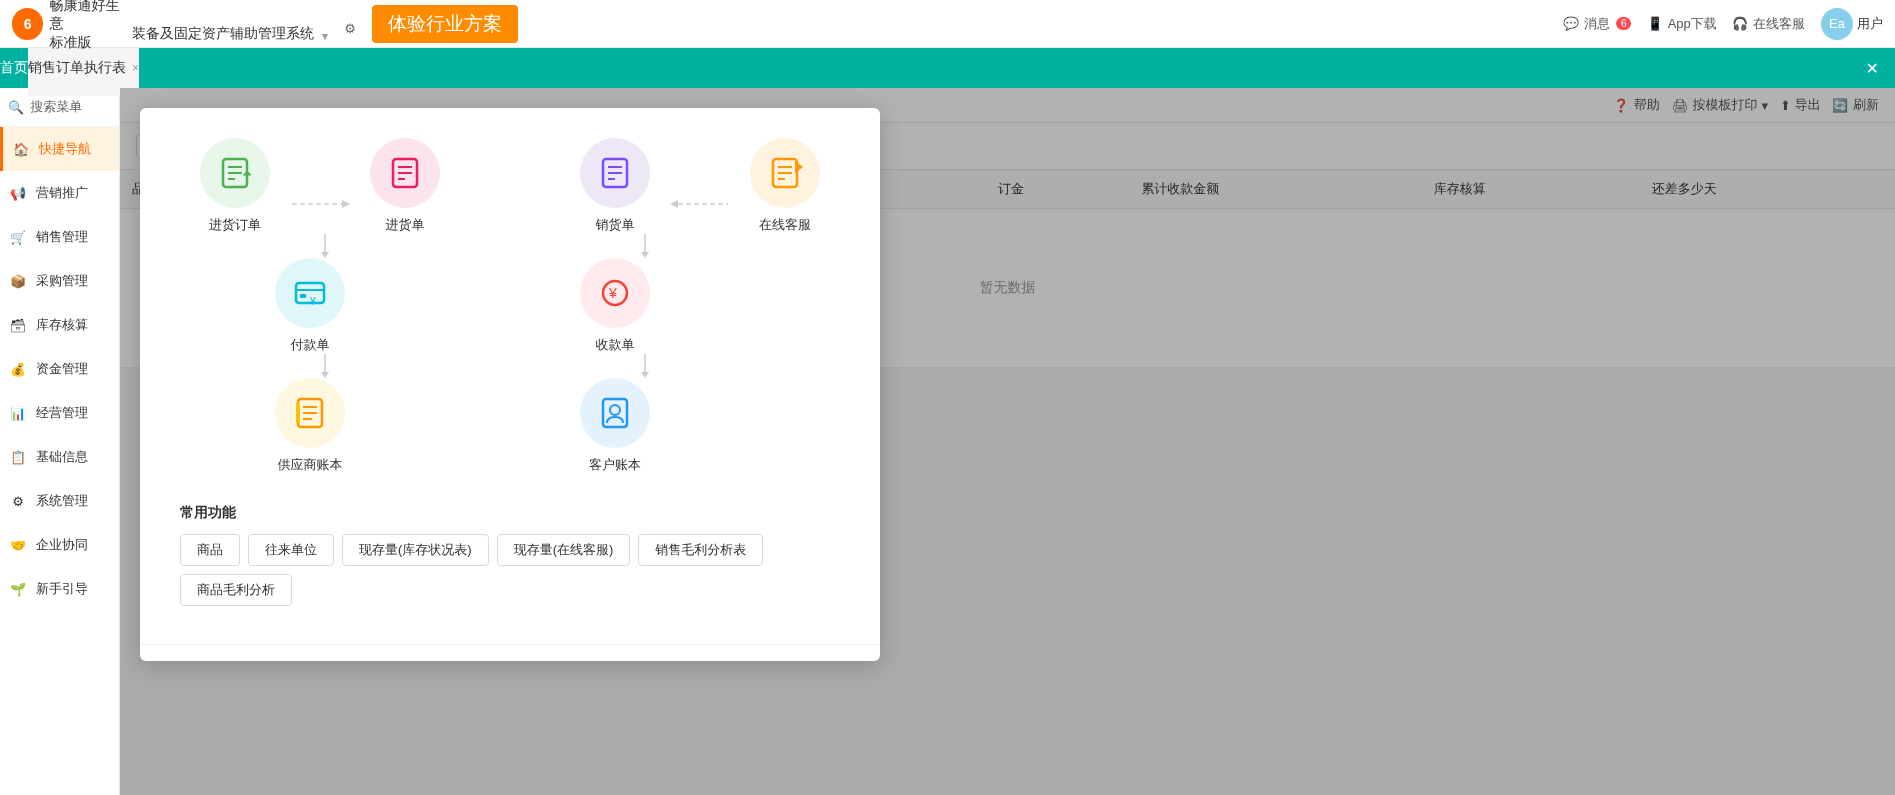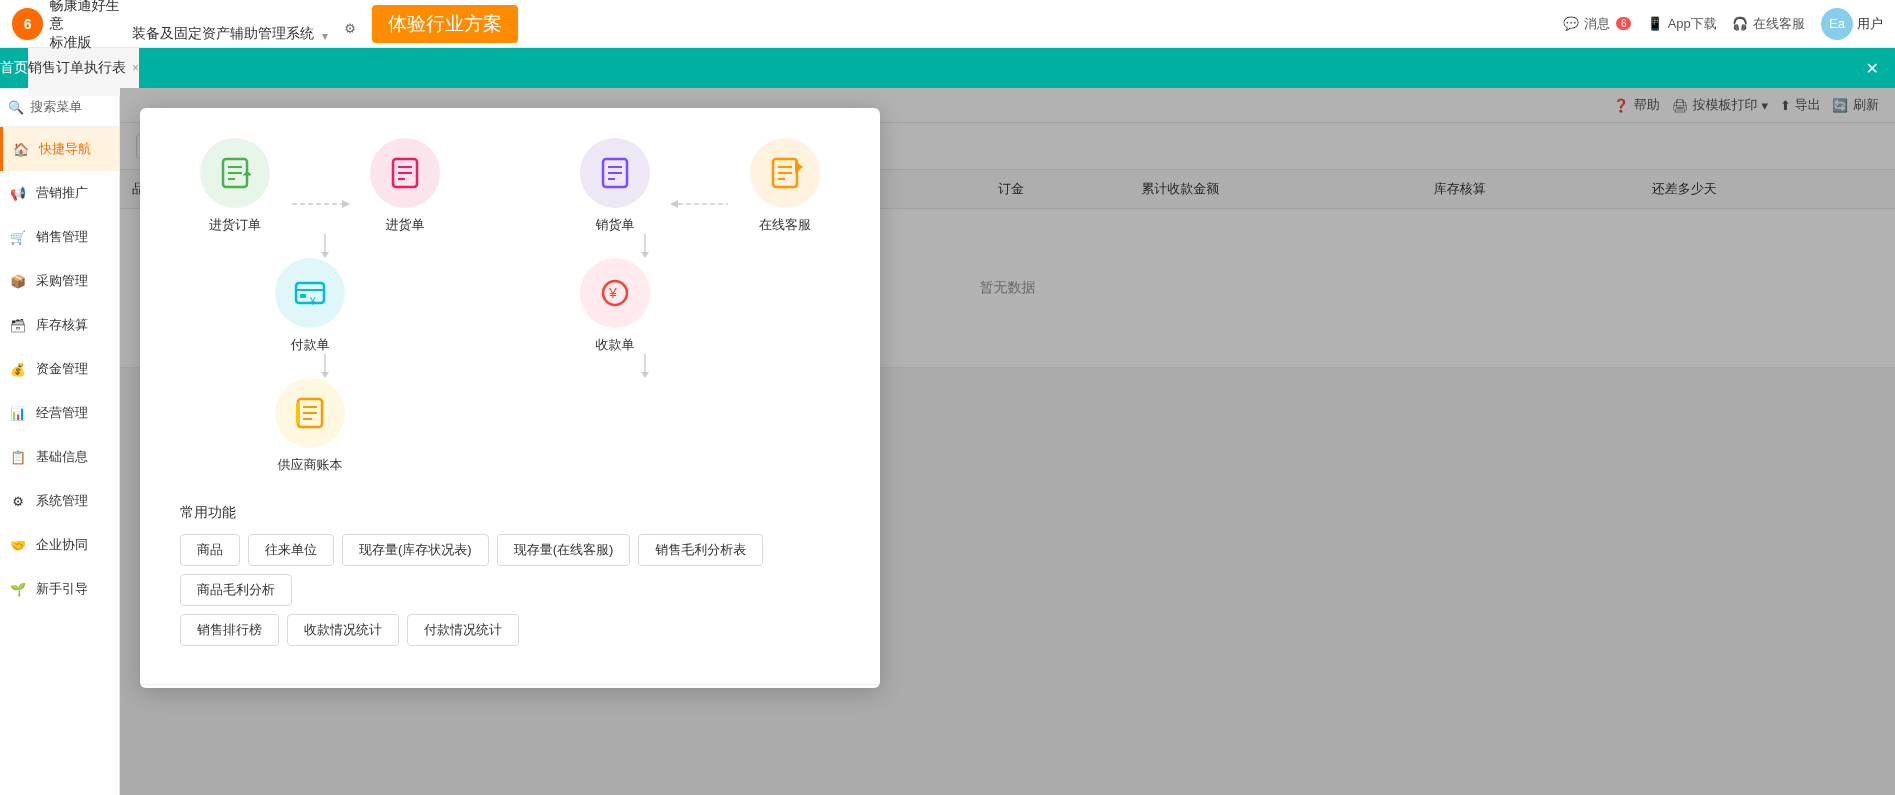--- a/index.html
+++ b/index.html
@@ -332,21 +332,21 @@
     .circle-red { background: #ffebee; }
     .circle-orange2 { background: #fff8e1; }
     .circle-blue { background: #e3f2fd; }
 
     
     .common-functions {
       margin-top: 10px;
     }
     .cf-title {
       font-size: 14px;
-      font-weight: 400;
+      font-weight: 700;
       color: #333;
       margin-bottom: 12px;
     }
     .cf-buttons {
       display: flex;
       flex-wrap: wrap;
       gap: 8px;
       margin-bottom: 8px;
     }
     .cf-btn {
@@ -711,38 +711,43 @@
                       <rect x="8" y="6" width="24" height="28" rx="3" fill="none" stroke="#ff9800" stroke-width="2.5"></rect>
                       <line x1="13" y1="14" x2="27" y2="14" stroke="#ff9800" stroke-width="2"></line>
                       <line x1="13" y1="20" x2="27" y2="20" stroke="#ff9800" stroke-width="2"></line>
                       <line x1="13" y1="26" x2="22" y2="26" stroke="#ff9800" stroke-width="2"></line>
                       <rect x="6" y="10" width="4" height="20" rx="1" fill="#ffc107"></rect>
                     </svg>
                 </div>
                 <span class="flow-label">供应商账本</span>
               </div>
               <div style="width:195px;"></div>
+              <div class="flow-node">
+                <div class="flow-circle circle-blue" style="font-size:30px; display:flex; align-items:center; justify-content:center;">
+                  <svg width="40" height="40" viewBox="0 0 40 40">
+                      <rect x="8" y="6" width="24" height="28" rx="3" fill="none" stroke="#2196f3" stroke-width="2.5"></rect>
+                      <circle cx="20" cy="17" r="5" fill="none" stroke="#2196f3" stroke-width="2"></circle>
+                      <path d="M12 30 Q12 24 20 24 Q28 24 28 30" fill="none" stroke="#2196f3" stroke-width="2"></path>
+                    </svg>
+                </div>
+                <span class="flow-label">客户账本</span>
+              </div>
             </div>
           </div>
 
           <div class="common-functions">
             <div class="cf-title">常用功能</div>
             <div class="cf-buttons">
               <button class="cf-btn">商品</button>
               <button class="cf-btn">往来单位</button>
               <button class="cf-btn">现存量(库存状况表)</button>
               <button class="cf-btn">现存量(在线客服)</button>
               <button class="cf-btn">销售毛利分析表</button>
               <button class="cf-btn">商品毛利分析</button>
             </div>
-            <div class="cf-buttons">
-              <button class="cf-btn">销售排行榜</button>
-              <button class="cf-btn">收款情况统计</button>
-              <button class="cf-btn">付款情况统计</button>
-            </div>
           </div>
         </div>
 
         <div class="modal-scroll-area">
           
           
           
         </div>
       </div>
     </div>

